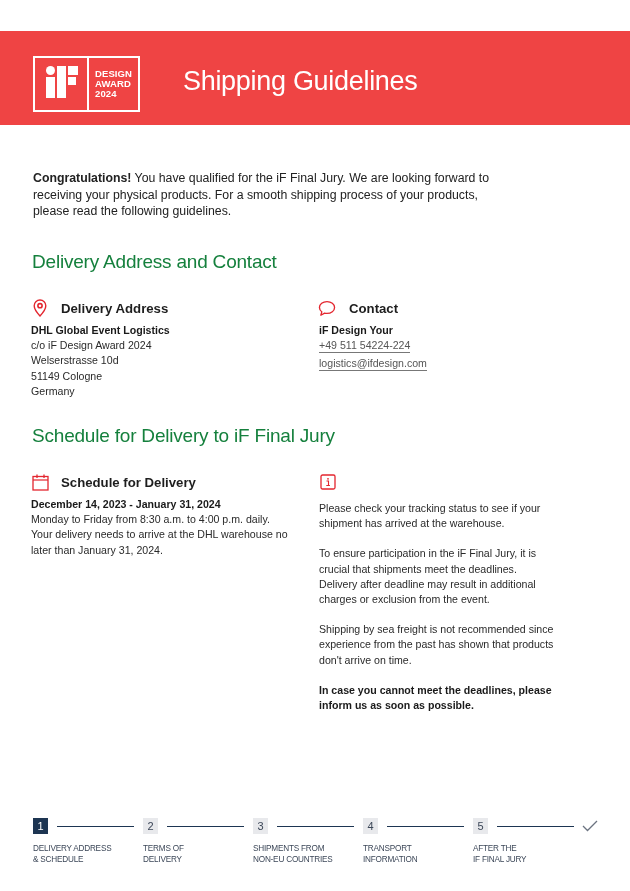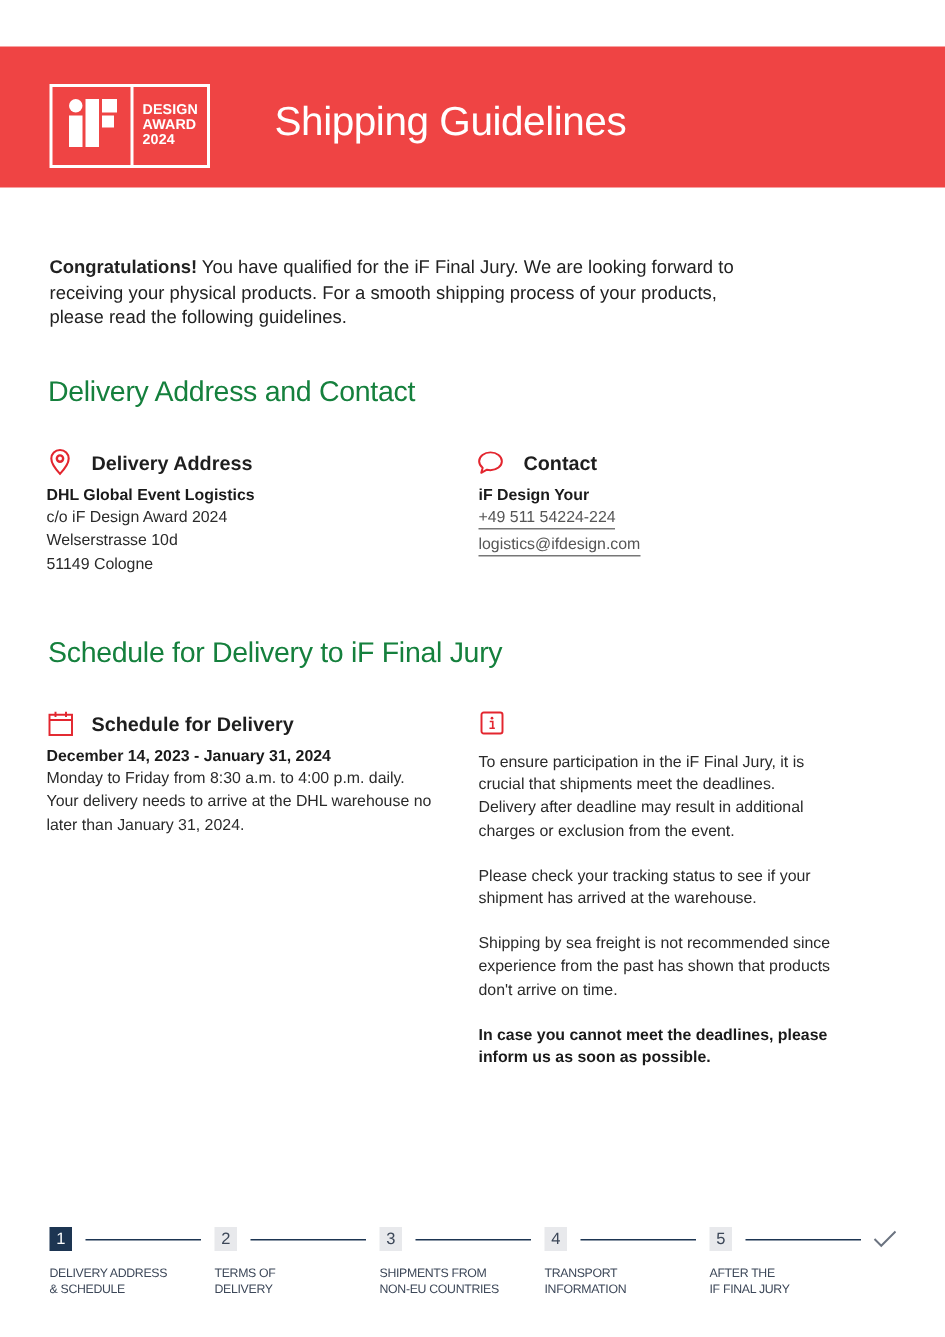--- a/index.html
+++ b/index.html
@@ -71,20 +71,21 @@
           <circle cx="7" cy="6.7" r="2.1" fill="none" stroke="#e3262f" stroke-width="1.6"></circle>
         </svg>
     </span>
     <span class="title">Delivery Address</span>
   </div>
   <div class="block-body">
     <div class="strong">DHL Global Event Logistics</div>
     <div>c/o iF Design Award 2024</div>
     <div>Welserstrasse 10d</div>
     <div>51149 Cologne</div>
+    <div>Germany</div>
   </div>
 </div>
 
 <div class="block" style="left:319px; top:298px; width:260px;">
   <div class="block-head">
     <span class="ico" style="margin-left:-1px; margin-right:13px;">
       <svg width="19" height="17" viewBox="0 0 19 17">
           <path d="M9.5 1.2c-4.4 0-8 2.8-8 6.3 0 1.8 1 3.4 2.5 4.5L3 15.6l4-2.2c.8.2 1.6.3 2.5.3 4.4 0 8-2.8 8-6.3s-3.6-6.2-8-6.2z" fill="none" stroke="#e3262f" stroke-width="1.4" stroke-linejoin="round"></path>
         </svg>
     </span>
@@ -122,22 +123,22 @@
   <div class="block-head">
     <span class="ico">
       <svg width="16" height="16" viewBox="0 0 16 16">
           <rect x="1" y="1" width="14" height="14" rx="1.5" fill="none" stroke="#e3262f" stroke-width="1.3"></rect>
           <circle cx="8" cy="4.8" r="0.9" fill="#e3262f"></circle>
           <path d="M6.5 7h2v4.5M6.3 11.5h3.6" fill="none" stroke="#e3262f" stroke-width="1.1"></path>
         </svg>
     </span>
   </div>
   <div class="block-body" style="margin-top:9px;">
+    <p class="para">Please check your tracking status to see if your shipment has arrived at the warehouse.</p>
     <p class="para">To ensure participation in the iF Final Jury, it is crucial that shipments meet the deadlines. Delivery after deadline may result in additional charges or exclusion from the event.</p>
-    <p class="para">Please check your tracking status to see if your shipment has arrived at the warehouse.</p>
     <p class="para">Shipping by sea freight is not recommended since experience from the past has shown that products don't arrive on time.</p>
     <p class="para strong">In case you cannot meet the deadlines, please inform us as soon as possible.</p>
   </div>
 </div>
 
 <div class="stepper">
   <div class="step-box active" style="left:0;">1</div>
   <div class="step-line" style="left:24px; width:77px;"></div>
   <div class="step-label" style="left:0;">
       <div>DELIVERY ADDRESS</div>

